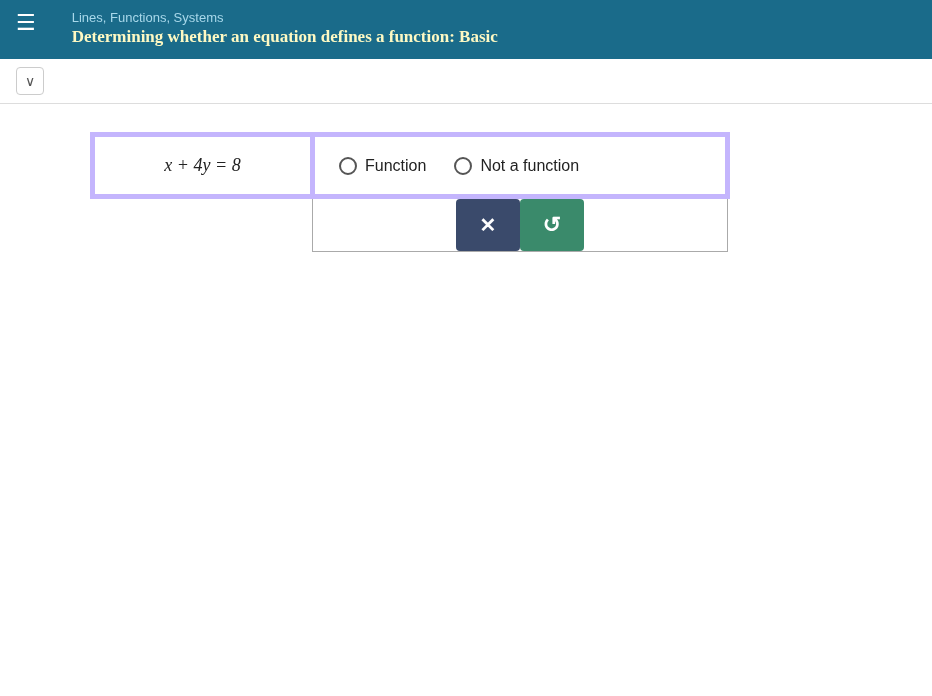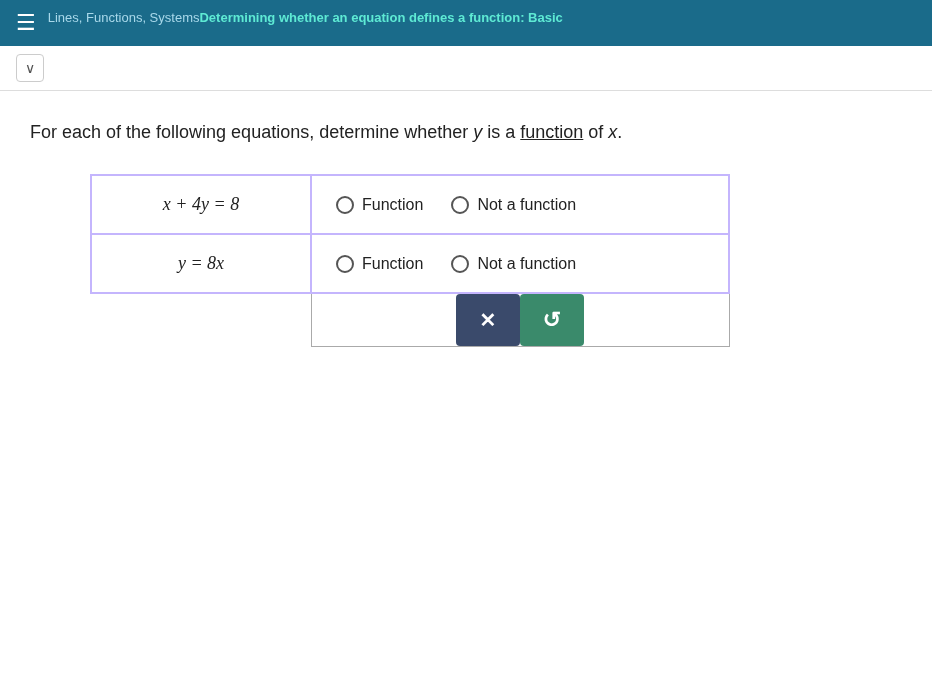--- a/index.html
+++ b/index.html
@@ -22,35 +22,36 @@
     .hamburger-icon {
       color: white;
       font-size: 22px;
       line-height: 1;
       margin-top: 2px;
       cursor: pointer;
     }
 
     .header-text {
       display: flex;
-      flex-direction: row;
+      flex-direction: column;
+      margin-left: 24px;
     }
 
     .header-subtitle {
       color: #a8d8ea;
       font-size: 13px;
       font-family: Arial, sans-serif;
       margin-bottom: 2px;
     }
 
     .header-title {
-      color: #5eead4;
-      font-size: 13px;
+      color: #fef9c3;
+      font-size: 17px;
       font-weight: bold;
-      font-family: Liberation Sans, sans-serif;
+      font-family: Liberation Serif, serif;
     }
 
     .chevron-bar {
       background: white;
       padding: 8px 16px;
       border-bottom: 1px solid #ddd;
     }
 
     .chevron-btn {
       background: none;
@@ -92,21 +93,21 @@
       margin-left: 60px;
       margin-right: 20px;
     }
 
     table {
       border-collapse: collapse;
       width: 640px;
     }
 
     td {
-      border: 2px solid #c4b5fd;
+      border: 5px solid #c4b5fd;
       padding: 0;
     }
 
     .eq-cell {
       width: 220px;
       text-align: center;
       padding: 18px 20px;
       font-size: 18px;
       color: #222;
       font-style: italic;
@@ -184,23 +185,20 @@
   </div>
 </div>
 
 <div class="chevron-bar">
   <button class="chevron-btn">
     <span>∨</span>
   </button>
 </div>
 
 <div class="content">
-  <div class="question-text">
-    For each of the following equations, determine whether <em>y</em> is a <span class="underline">function</span> of <em>x</em>.
-  </div>
 
   <div class="table-container">
     <table>
       <tbody>
 
         <tr>
           <td class="eq-cell">
             <span><em>x</em> + 4<em>y</em> = 8</span>
           </td>
           <td>
@@ -211,37 +209,20 @@
               </label>
               <label class="radio-option">
                 <div class="radio-circle"></div>
                 <span>Not a function</span>
               </label>
             </div>
           </td>
         </tr>
 
 
-        <tr>
-          <td class="eq-cell">
-            <span><em>y</em> = 8<em>x</em></span>
-          </td>
-          <td>
-            <div class="options-cell">
-              <label class="radio-option">
-                <div class="radio-circle"></div>
-                <span>Function</span>
-              </label>
-              <label class="radio-option">
-                <div class="radio-circle"></div>
-                <span>Not a function</span>
-              </label>
-            </div>
-          </td>
-        </tr>
 
 
         <tr>
           <td style="border:none;"></td>
           <td style="border: 1px solid #aaa; border-top: none; padding: 0;">
             <div class="buttons-row">
               <button class="bottom-btn btn-x">
                 <span>✕</span>
               </button>
               <button class="bottom-btn btn-retry">

